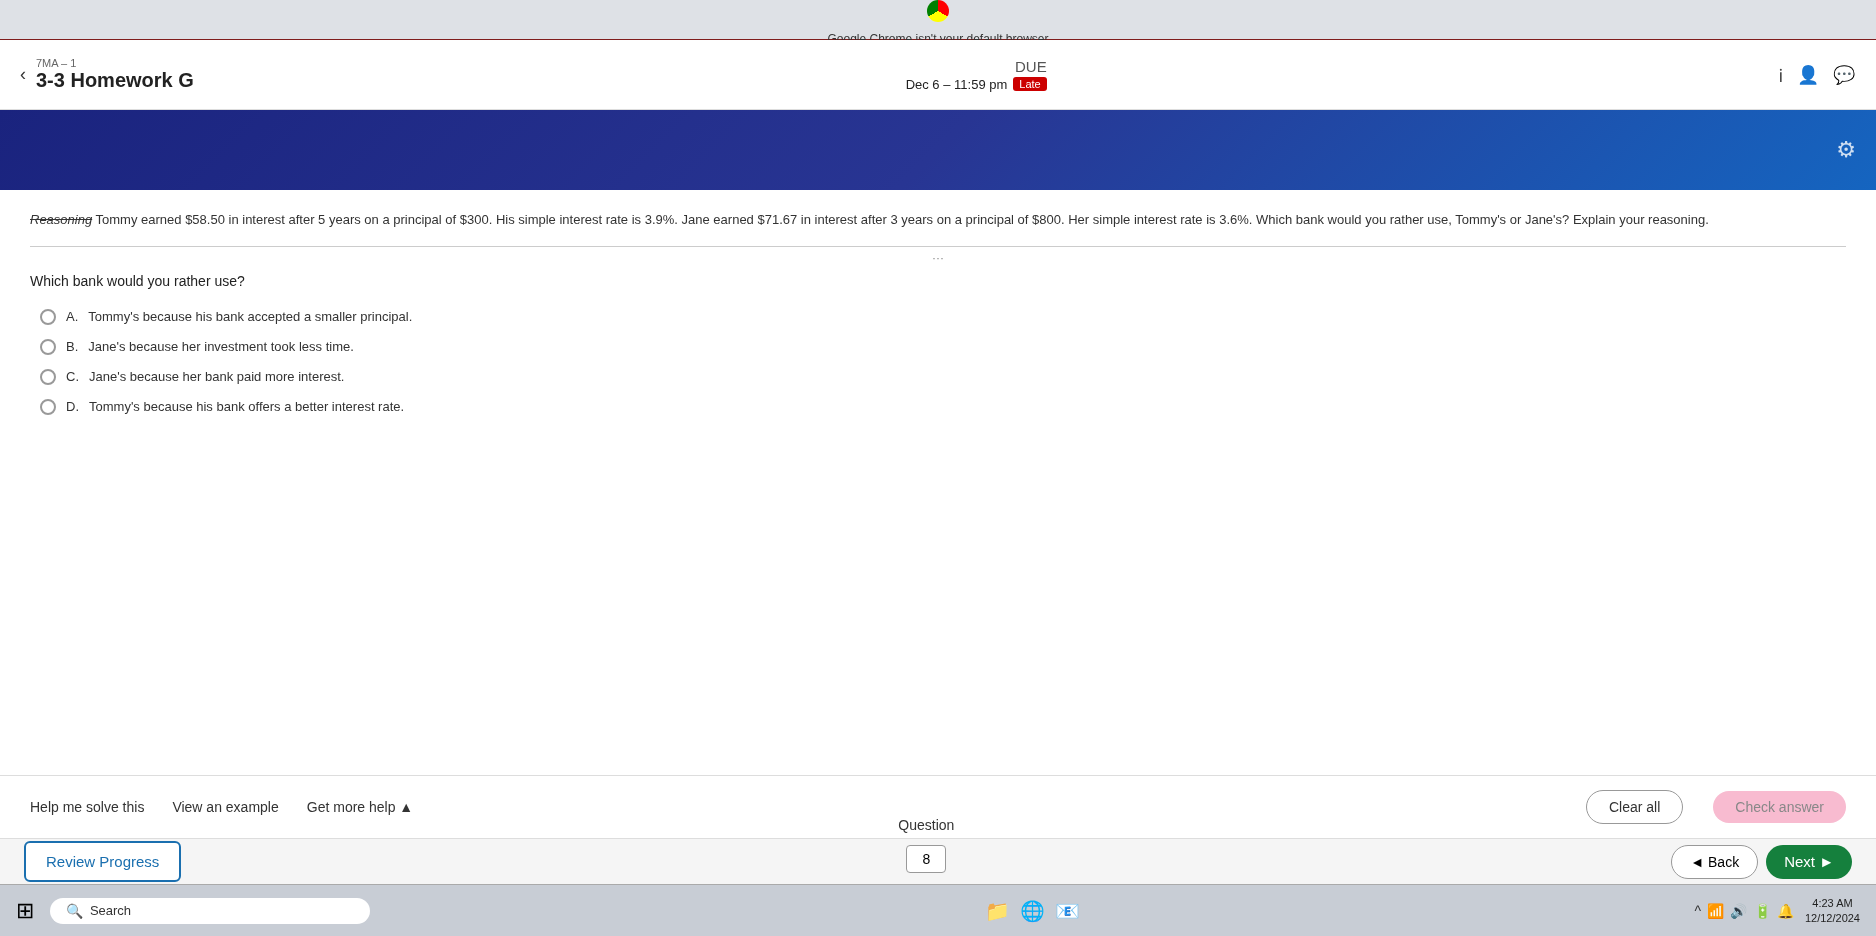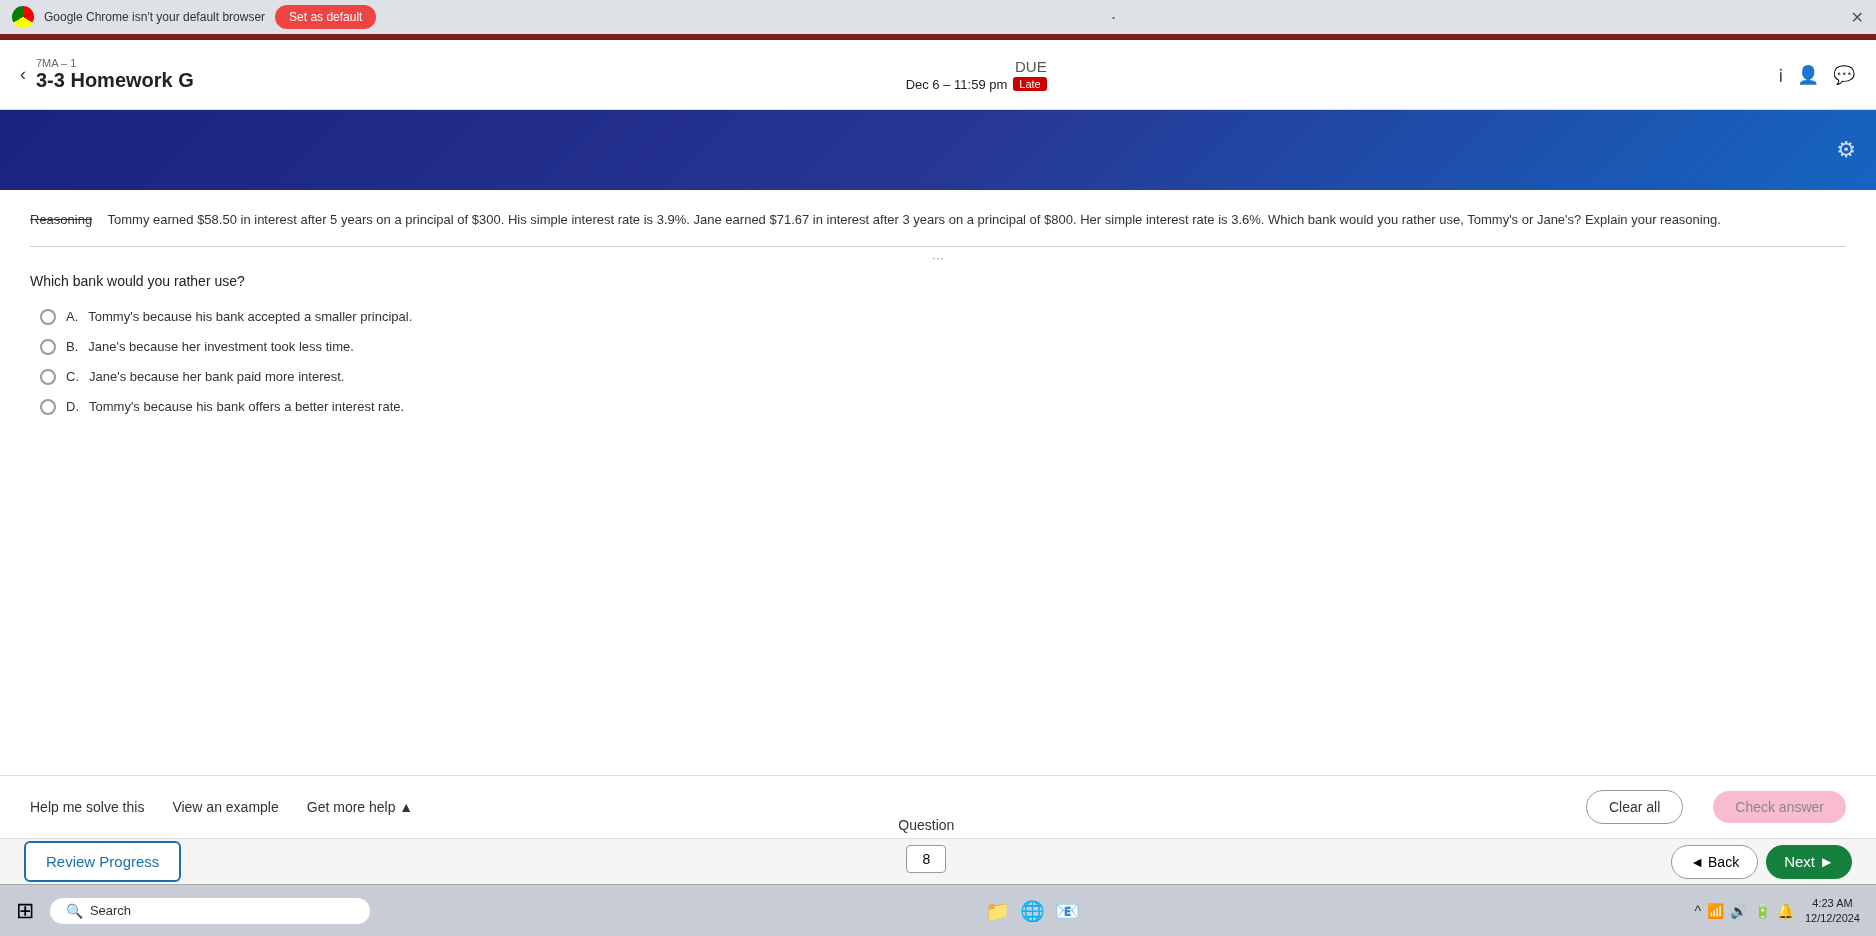--- a/index.html
+++ b/index.html
@@ -13,21 +13,22 @@
     }
 
     
     .chrome-bar {
       background: #dee1e6;
       height: 40px;
       display: flex;
       align-items: center;
       padding: 0 12px;
       gap: 10px;
-      border-bottom: 6px solid #7f1d1d;
+      border-bottom: 1px solid #7f1d1d;
+      flex-direction: column;
     }
     .chrome-icon {
       width: 22px; height: 22px;
       background: conic-gradient(red 0deg 120deg, yellow 120deg 240deg, green 240deg 360deg);
       border-radius: 50%;
       flex-shrink: 0;
     }
     .chrome-default-text {
       font-size: 12px;
       color: #333;
@@ -154,22 +155,23 @@
       padding: 20px 30px;
       overflow-y: auto;
     }
     .reasoning-text {
       font-size: 13px;
       color: #333;
       line-height: 1.5;
       margin-bottom: 16px;
     }
     .reasoning-label {
+      font-style: italic;
       text-decoration: line-through;
-      margin-right: 12px;
+      margin-right: 0;
       text-align: right;
     }
     .divider-line {
       border: none;
       border-top: 1px solid #ccc;
       margin: 12px 0;
       position: relative;
     }
     .divider-dots {
       text-align: center;

